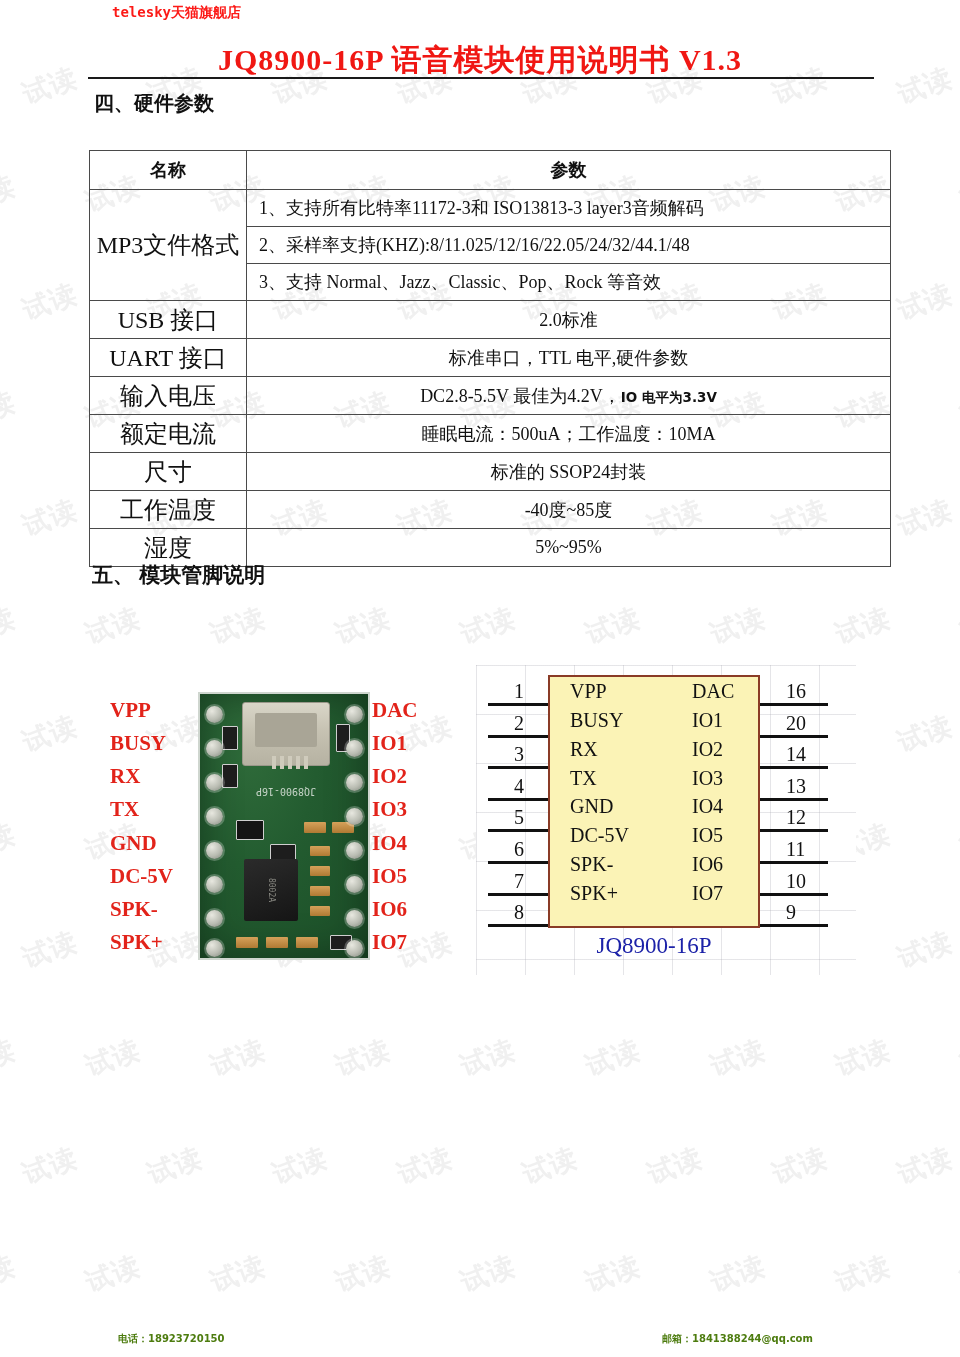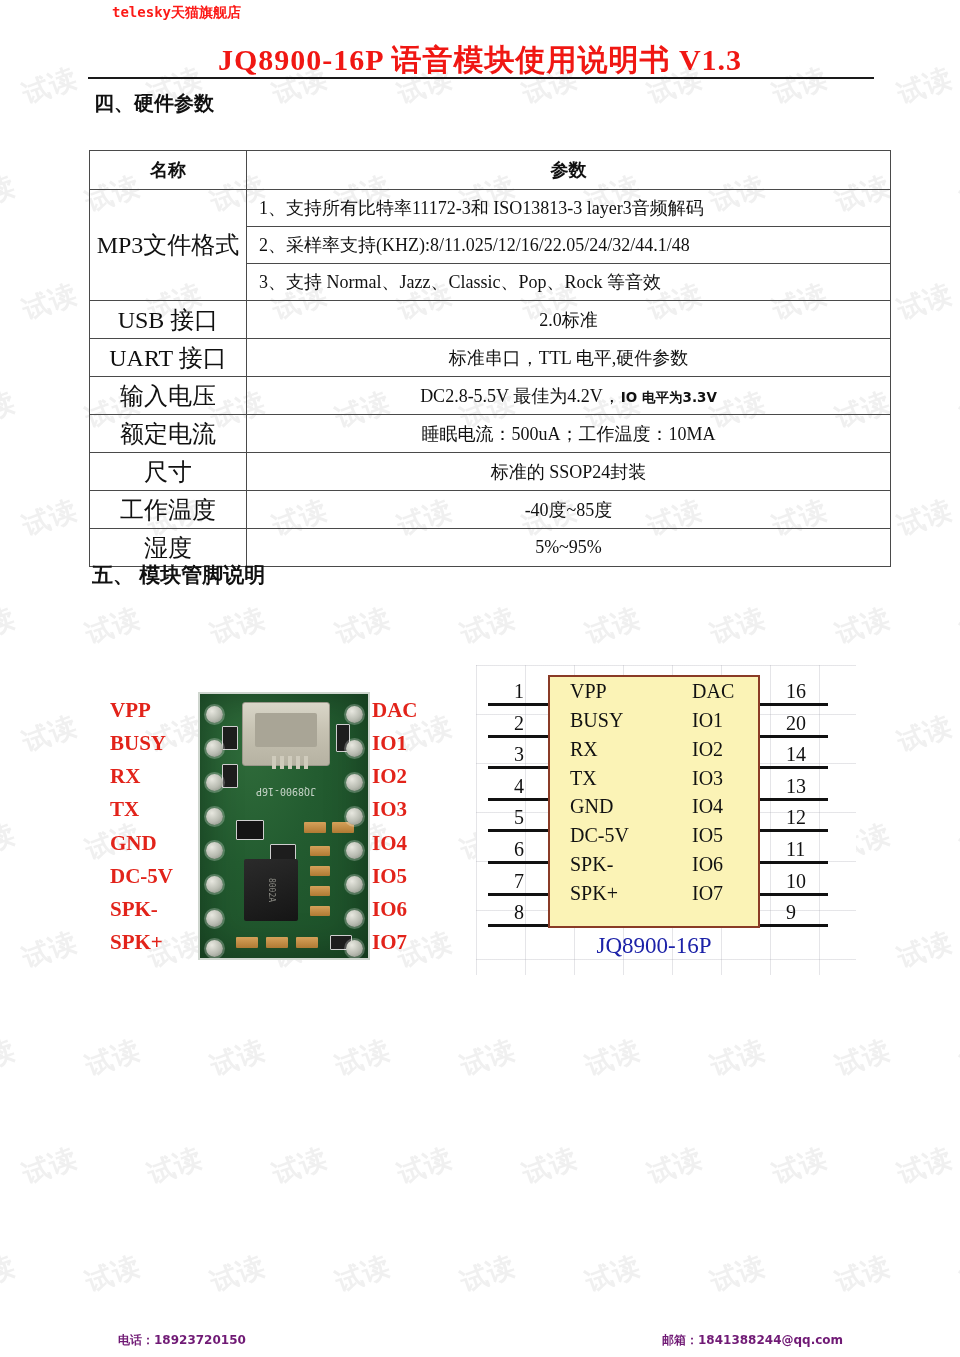--- a/index.html
+++ b/index.html
@@ -336,23 +336,23 @@
     font-family: "Liberation Serif","DejaVu Serif",serif;
     font-size: 23px;
     color: #1c22a8;
     white-space: nowrap;
   }
 
   
   .ftr {
     position: absolute;
     font-family: "DejaVu Sans", "Liberation Sans", sans-serif;
-    font-size: 12px;
-    font-weight: bold;
-    color: #701a75;
+    font-size: 10px;
+    font-weight: bold;
+    color: #4d7c0f;
     white-space: nowrap;
   }
   #ftr-phone { left: 118px; top: 1332px; }
   #ftr-mail  { left: 662px; top: 1332px; }
 </style>
 </head>
 <body>
 
 <div id="watermark">
     <span class="wm" style="color: rgb(240, 240, 240); left: 0px; top: 0px;">试读</span>

